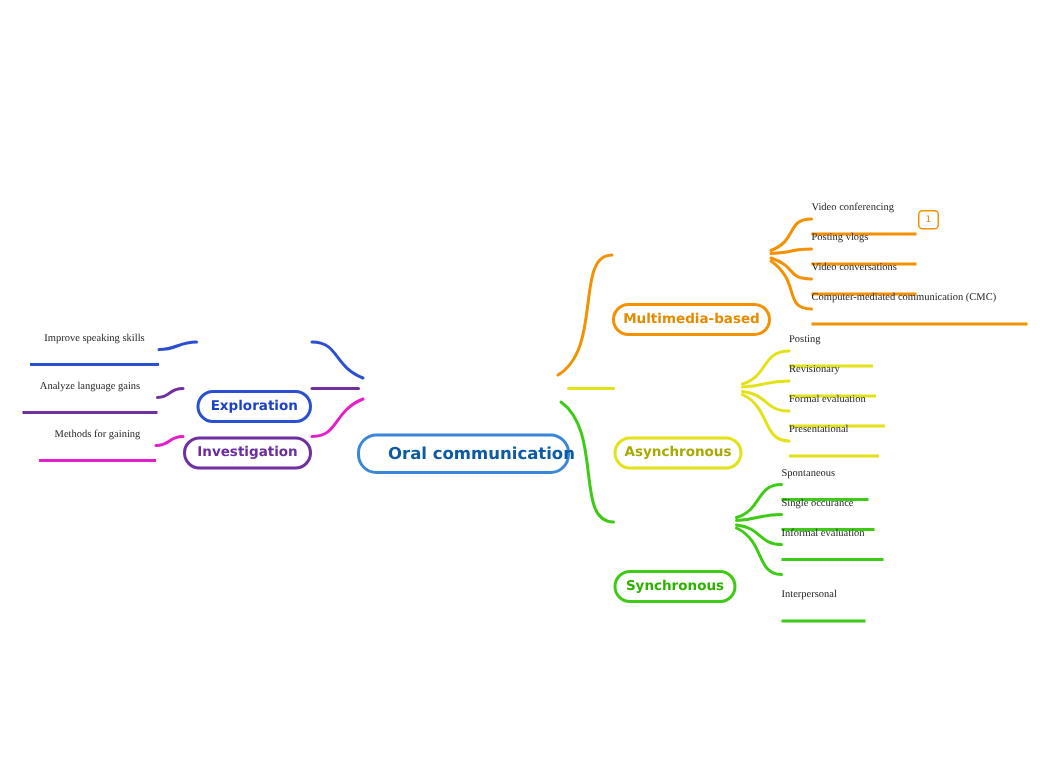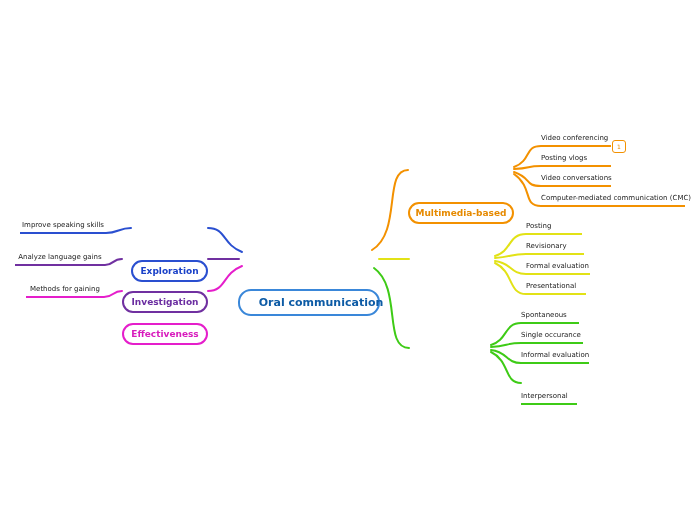--- a/index.html
+++ b/index.html
@@ -17,21 +17,21 @@
   .center-node{font-size:11px;color:#0d5ba5;border-color:#3a87d9;border-radius:13px;padding-left:24px;}
   .branch{font-size:9px;height:22px;border-radius:11px;}
   .b-blue{border-color:#2a4fd0;color:#1a41c8;}
   .b-purple{border-color:#7030a0;color:#6a2ca0;}
   .b-magenta{border-color:#e51ecb;color:#d81bbd;}
   .b-orange{border-color:#f39100;color:#e68a00;}
   .b-yellow{border-color:#e2e216;color:#a8a800;}
   .b-green{border-color:#3ecb16;color:#2db200;}
   .leaf{
     position:absolute;z-index:1;font-size:7px;color:#222;line-height:9px;
-    padding-bottom:2px;white-space:nowrap;box-sizing:border-box;cursor:pointer;
+    padding-bottom:12px;white-space:nowrap;box-sizing:border-box;cursor:pointer;font-family:Liberation Serif, serif;
   }
   .leaf-left{text-align:center;}
   .u-blue{border-bottom:2px solid #2a4fd0;}
   .u-purple{border-bottom:2px solid #7030a0;}
   .u-magenta{border-bottom:2px solid #e51ecb;}
   .u-orange{border-bottom:2px solid #f39100;}
   .u-yellow{border-bottom:2px solid #e2e216;}
   .u-green{border-bottom:2px solid #3ecb16;}
   .badge{
     position:absolute;z-index:2;left:612px;top:140px;width:12px;height:11px;
@@ -76,26 +76,29 @@
   <div class="node center-node" style="left:238px;top:246px;width:142px;height:27px;">
     <span>Oral communication</span>
   </div>
 
   <div class="node branch b-blue" style="left:131px;top:217px;width:77px;">
     <span>Exploration</span>
   </div>
   <div class="node branch b-purple" style="left:122px;top:248px;width:86px;">
     <span>Investigation</span>
   </div>
-  <div class="node branch b-magenta" style="left:122px;top:280px;width:86px;">
-    <span>Effectiveness</span>
-  </div>
 
   <div class="node branch b-orange" style="left:408px;top:159px;width:106px;">
     <span>Multimedia-based</span>
+  </div>
+  <div class="node branch b-yellow" style="left:409px;top:248px;width:86px;">
+    <span>Asynchronous</span>
+  </div>
+  <div class="node branch b-green" style="left:409px;top:337px;width:82px;">
+    <span>Synchronous</span>
   </div>
 
   <div class="leaf leaf-left u-blue" style="left:20px;top:221px;width:86px;">Improve speaking skills</div>
   <div class="leaf leaf-left u-purple" style="left:15px;top:253px;width:90px;">Analyze language gains</div>
   <div class="leaf leaf-left u-magenta" style="left:26px;top:285px;width:78px;">Methods for gaining</div>
 
   <div class="leaf u-orange" style="left:541px;top:134px;width:70px;">Video conferencing</div>
   <div class="badge">1</div>
   <div class="leaf u-orange" style="left:541px;top:154px;width:70px;">Posting vlogs</div>
   <div class="leaf u-orange" style="left:541px;top:174px;width:70px;">Video conversations</div>

